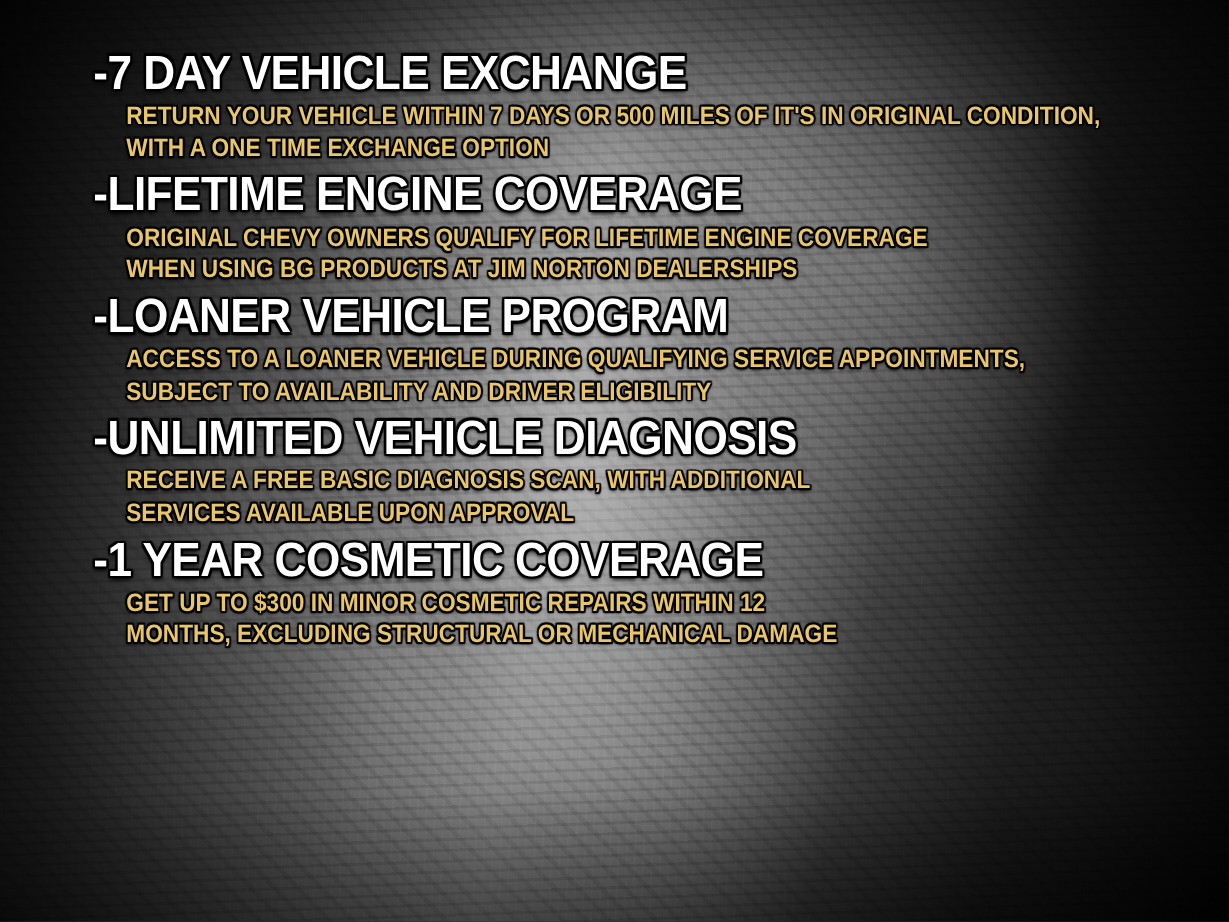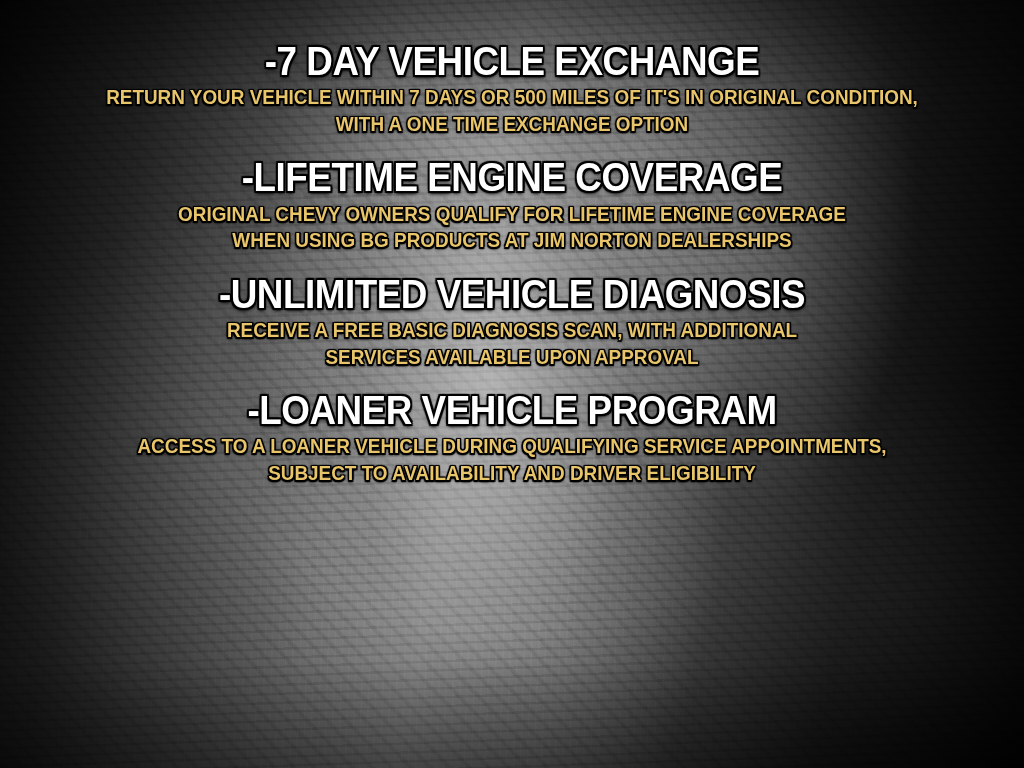--- a/index.html
+++ b/index.html
@@ -49,21 +49,21 @@
       radial-gradient(ellipse 760px 620px at 50% 50%, rgba(0,0,0,0) 40%, rgba(0,0,0,0.55) 88%, rgba(0,0,0,0.82) 100%),
       linear-gradient(180deg, rgba(0,0,0,0.30) 0%, rgba(0,0,0,0) 12%, rgba(0,0,0,0) 86%, rgba(0,0,0,0.35) 100%);
     pointer-events: none;
   }
 
   #content {
     position: absolute;
     left: 0;
     top: 40px;
     width: 1024px;
-    text-align: center;
+    text-align: left;
     z-index: 5;
   }
 
   .benefit {
     margin: 0 0 2px 0;
   }
 
   .benefit-title {
     display: block;
     font-family: "Liberation Sans", sans-serif;
@@ -89,48 +89,53 @@
     color: #e8c56a;
     transform: scaleX(0.90);
     text-shadow:
       -1.5px 0 1px #000, 1.5px 0 1px #000, 0 -1.5px 1px #000, 0 1.5px 1px #000,
       -1.5px -1.5px 1px #000, 1.5px -1.5px 1px #000, -1.5px 1.5px 1px #000, 1.5px 1.5px 1px #000,
       0 2px 3px rgba(0,0,0,0.9);
     padding: 0 60px;
     margin-top: 1px;
   }
 
-  .benefit + .benefit { margin-top: 20px; }
+  .benefit + .benefit { margin-top: 5px; }
 </style>
 </head>
 <body>
 
 <div id="poster">
   <div id="content">
 
     <div class="benefit">
       <span class="benefit-title">-7 DAY VEHICLE EXCHANGE</span>
       <span class="benefit-desc">RETURN YOUR VEHICLE WITHIN 7 DAYS OR 500 MILES OF IT'S IN ORIGINAL CONDITION,</span>
       <span class="benefit-desc">WITH A ONE TIME EXCHANGE OPTION</span>
     </div>
 
     <div class="benefit">
       <span class="benefit-title">-LIFETIME ENGINE COVERAGE</span>
       <span class="benefit-desc">ORIGINAL CHEVY OWNERS QUALIFY FOR LIFETIME ENGINE COVERAGE</span>
       <span class="benefit-desc">WHEN USING BG PRODUCTS AT JIM NORTON DEALERSHIPS</span>
     </div>
 
     <div class="benefit">
+      <span class="benefit-title">-LOANER VEHICLE PROGRAM</span>
+      <span class="benefit-desc">ACCESS TO A LOANER VEHICLE DURING QUALIFYING SERVICE APPOINTMENTS,</span>
+      <span class="benefit-desc">SUBJECT TO AVAILABILITY AND DRIVER ELIGIBILITY</span>
+    </div>
+
+    <div class="benefit">
       <span class="benefit-title">-UNLIMITED VEHICLE DIAGNOSIS</span>
       <span class="benefit-desc">RECEIVE A FREE BASIC DIAGNOSIS SCAN, WITH ADDITIONAL</span>
       <span class="benefit-desc">SERVICES AVAILABLE UPON APPROVAL</span>
     </div>
 
     <div class="benefit">
-      <span class="benefit-title">-LOANER VEHICLE PROGRAM</span>
-      <span class="benefit-desc">ACCESS TO A LOANER VEHICLE DURING QUALIFYING SERVICE APPOINTMENTS,</span>
-      <span class="benefit-desc">SUBJECT TO AVAILABILITY AND DRIVER ELIGIBILITY</span>
+      <span class="benefit-title">-1 YEAR COSMETIC COVERAGE</span>
+      <span class="benefit-desc">GET UP TO $300 IN MINOR COSMETIC REPAIRS WITHIN 12</span>
+      <span class="benefit-desc">MONTHS, EXCLUDING STRUCTURAL OR MECHANICAL DAMAGE</span>
     </div>
-
 
 
   </div>
 </div>
 
 </body></html>

